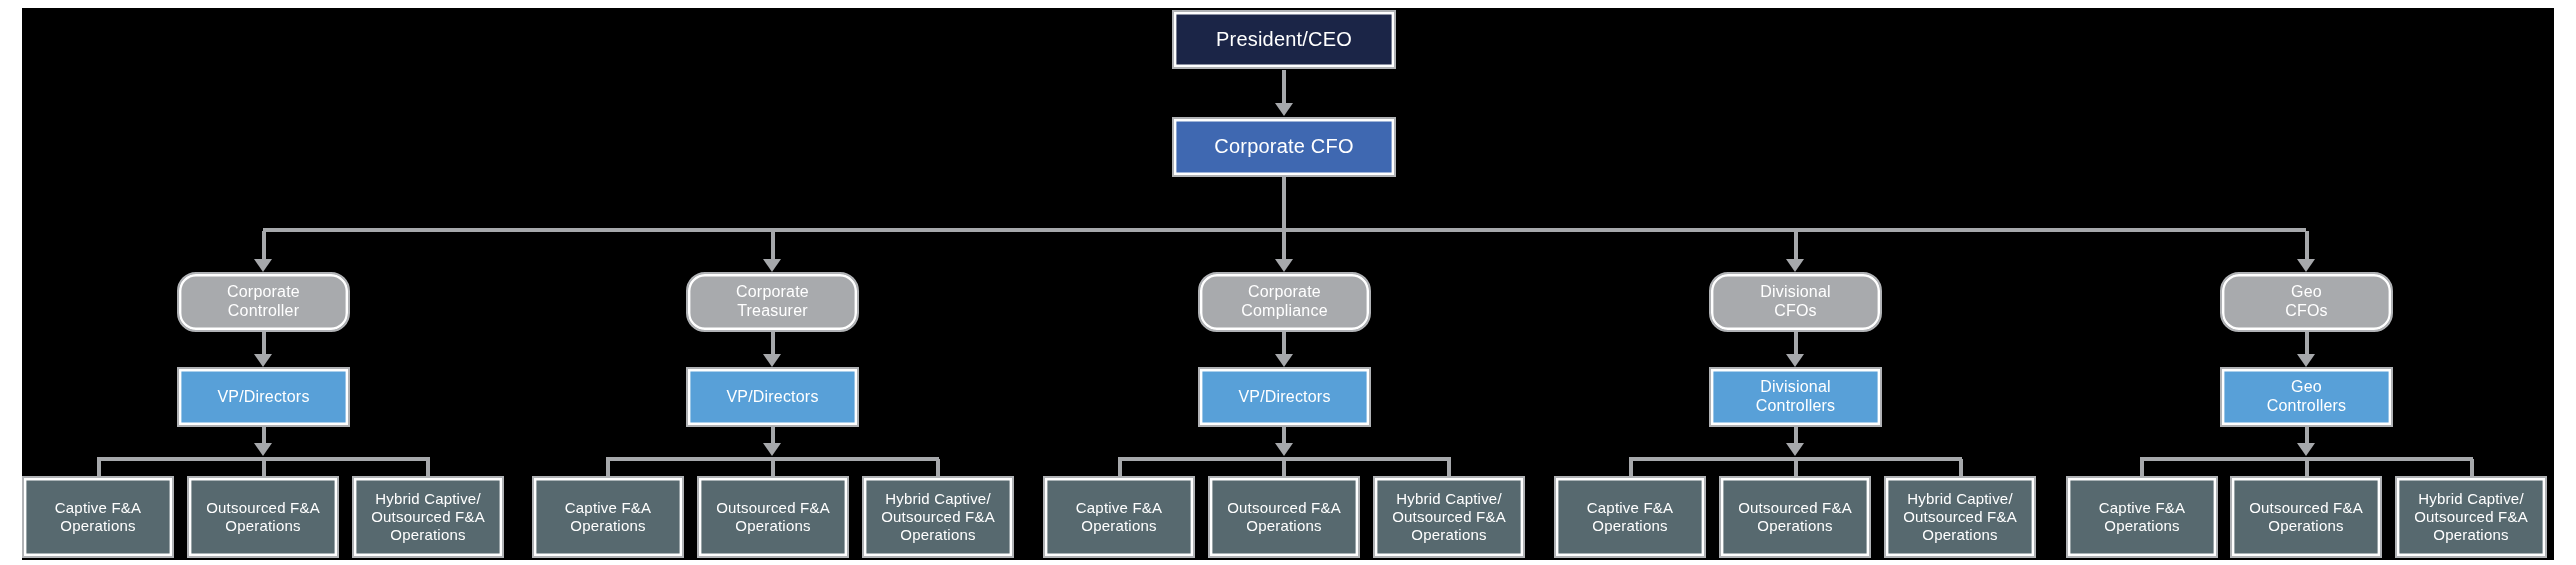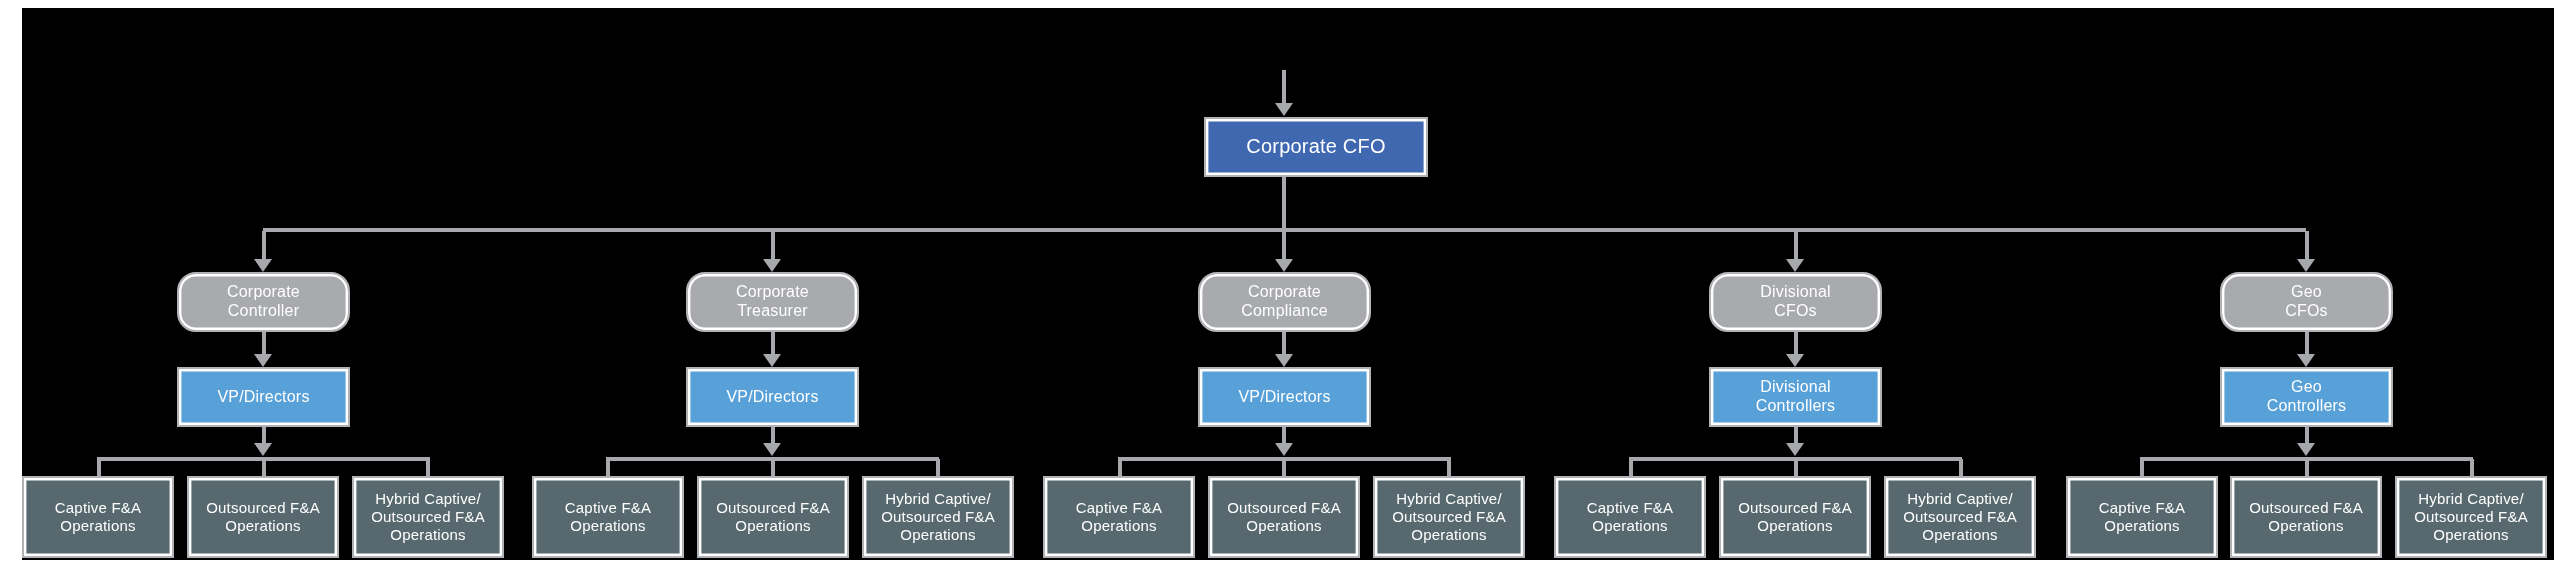--- a/index.html
+++ b/index.html
@@ -12,37 +12,40 @@
   .box{
     position:absolute;box-sizing:border-box;z-index:3;
     border:2.4px solid var(--boxBorder,#b0b2b5);
     box-shadow:inset 0 0 0 2.4px var(--boxInner,#fff);
     background:#888;color:var(--text,#fff);
     display:flex;align-items:center;justify-content:center;
     text-align:center;white-space:pre-line;line-height:1.18;
     letter-spacing:0.2px;
   }
   .l1{background:var(--l1Fill);font-size:20px;}
-  .l2{background:var(--l2Fill);font-size:20px;margin-left:32px;}
+  .l2{background:var(--l2Fill);font-size:20px;}
   .head{background:var(--headFill);font-size:16px;border-radius:19px;}
   .mid{background:var(--midFill);font-size:16px;}
   .leaf{background:var(--leafFill);font-size:15px;padding:1.6px;}
   .line{position:absolute;background:var(--connector,#a6a8ab);z-index:2;}
   .tri{
     position:absolute;width:0;height:0;z-index:2;
     border-left:9.5px solid transparent;border-right:9.5px solid transparent;
     border-top:13.5px solid var(--connector,#a6a8ab);
   }
 </style>
 </head>
 <body>
 
 <div id="canvas" style="--bg: #FFFFFF; --panel: #000000; --connector: #A6A8AB; --boxBorder: #B0B2B5; --boxInner: #FFFFFF; --l1Fill: #1B2547; --l2Fill: #3F68B1; --headFill: #A8AAAD; --midFill: #58A0D8; --leafFill: #57696F; --text: #FFFFFF;">
   <div id="panel"></div>
 
+  <div class="box l1" style="left:1172px;top:10.3px;width:224px;height:59px;">
+    <span>President/CEO</span>
+  </div>
 
   <div class="line" style="left:1282px;top:70px;width:4px;height:35px;"></div>
   <div class="tri" style="left:1275px;top:103px;"></div>
 
   <div class="box l2" style="left:1172px;top:117px;width:224px;height:60px;">
     <span>Corporate CFO</span>
   </div>
 
   <div class="line" style="left:1282px;top:177px;width:4px;height:53px;"></div>
 

